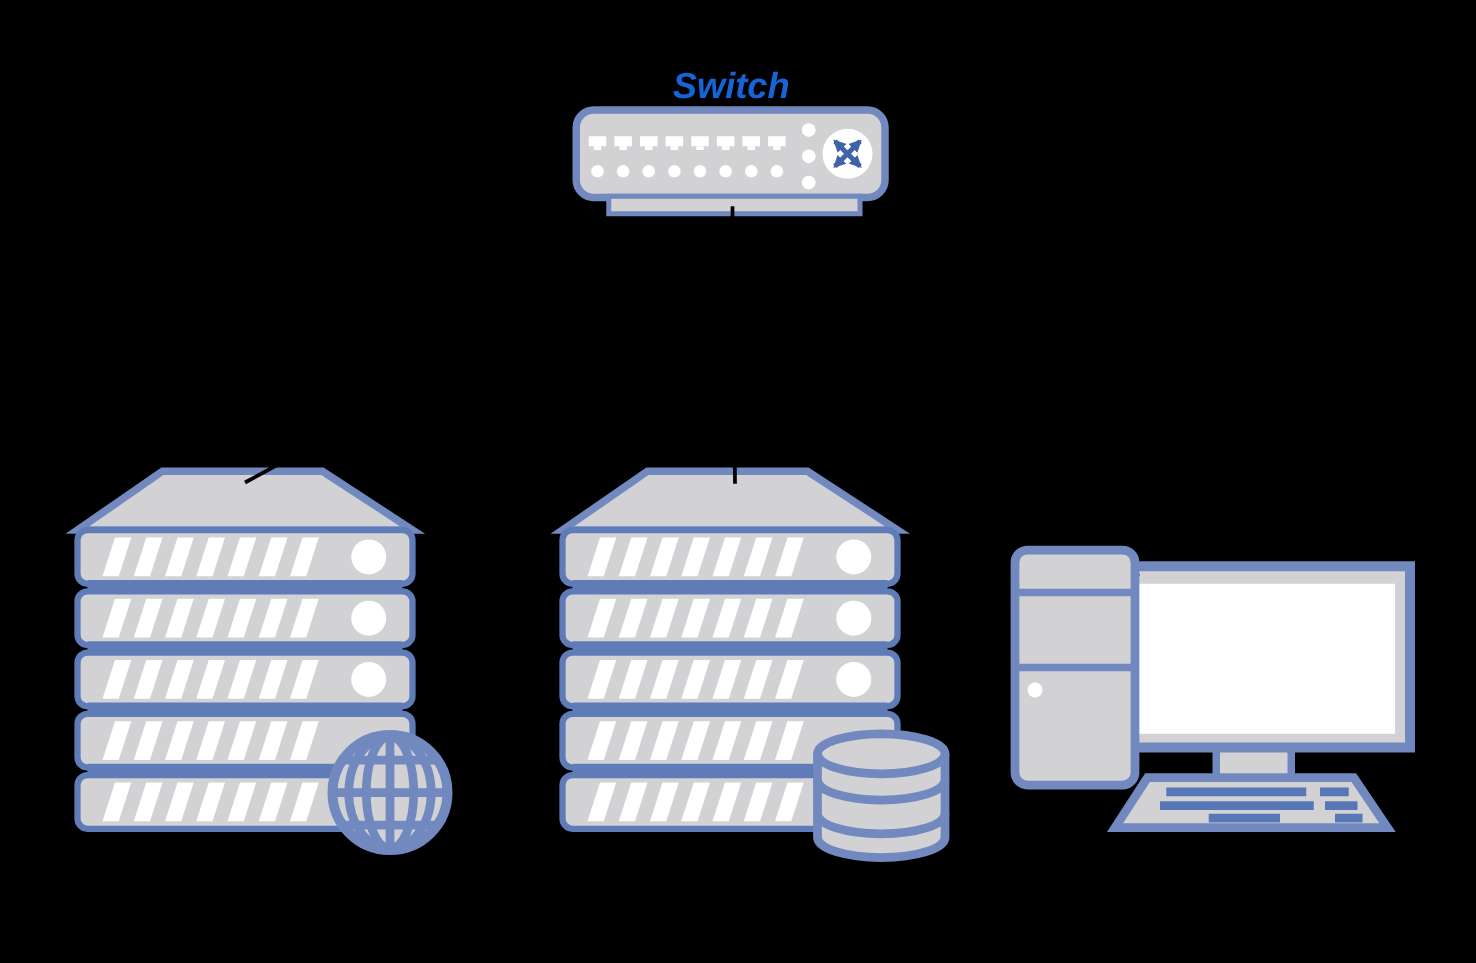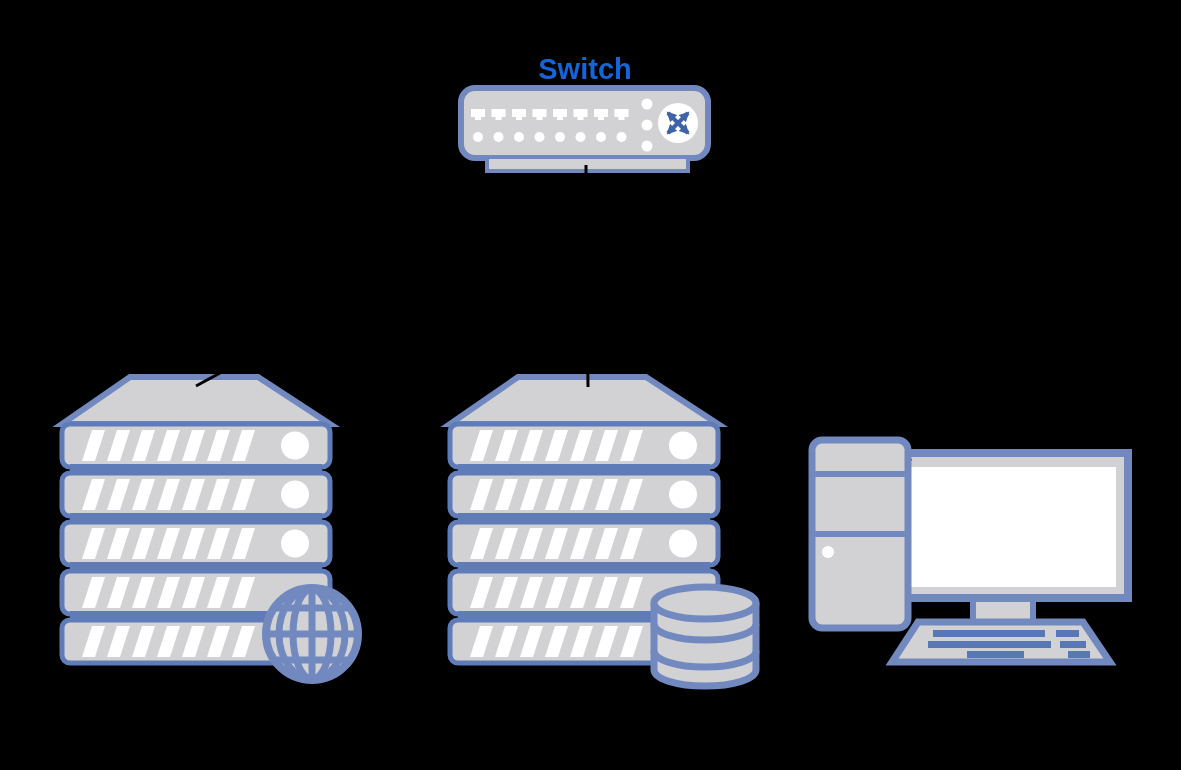--- a/index.html
+++ b/index.html
@@ -2,20 +2,21 @@
 <html><head>
 <meta charset="utf-8">
 <style>
   html,body{margin:0;padding:0;background:#000;}
   #canvas{
     position:relative;
     width:1165px;height:770px;
     background:#000;
     overflow:hidden;
     font-family:"Liberation Sans", sans-serif;
+    font-style:italic;
   }
   #canvas svg{position:absolute;left:0;top:0;}
   .node-label{
     position:absolute;
     left:585px;top:53px;
     transform:translateX(-50%);
     color:#1565D6;
     font-size:29px;
     font-weight:bold;
     letter-spacing:0px;

